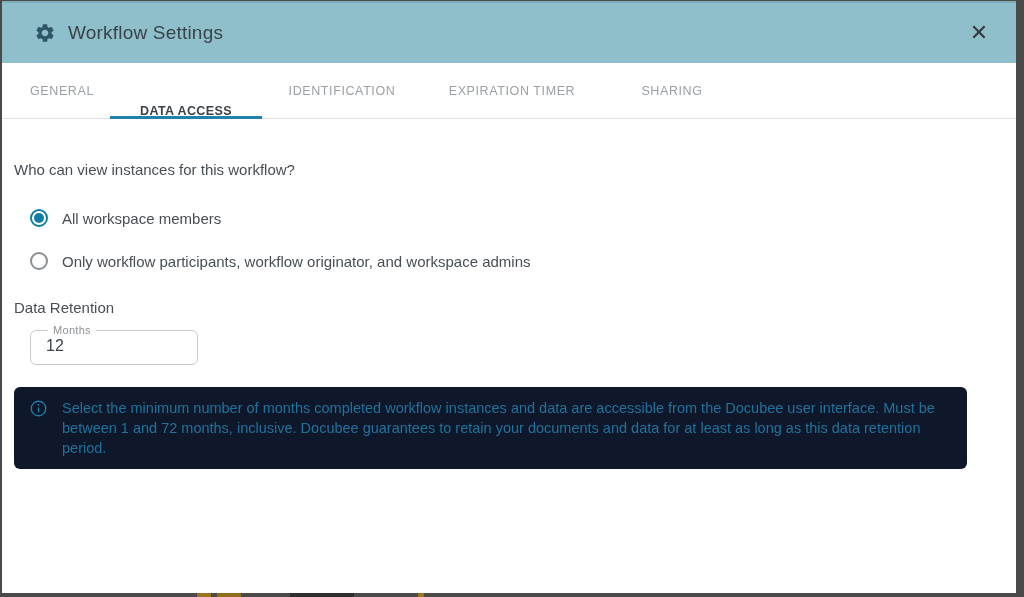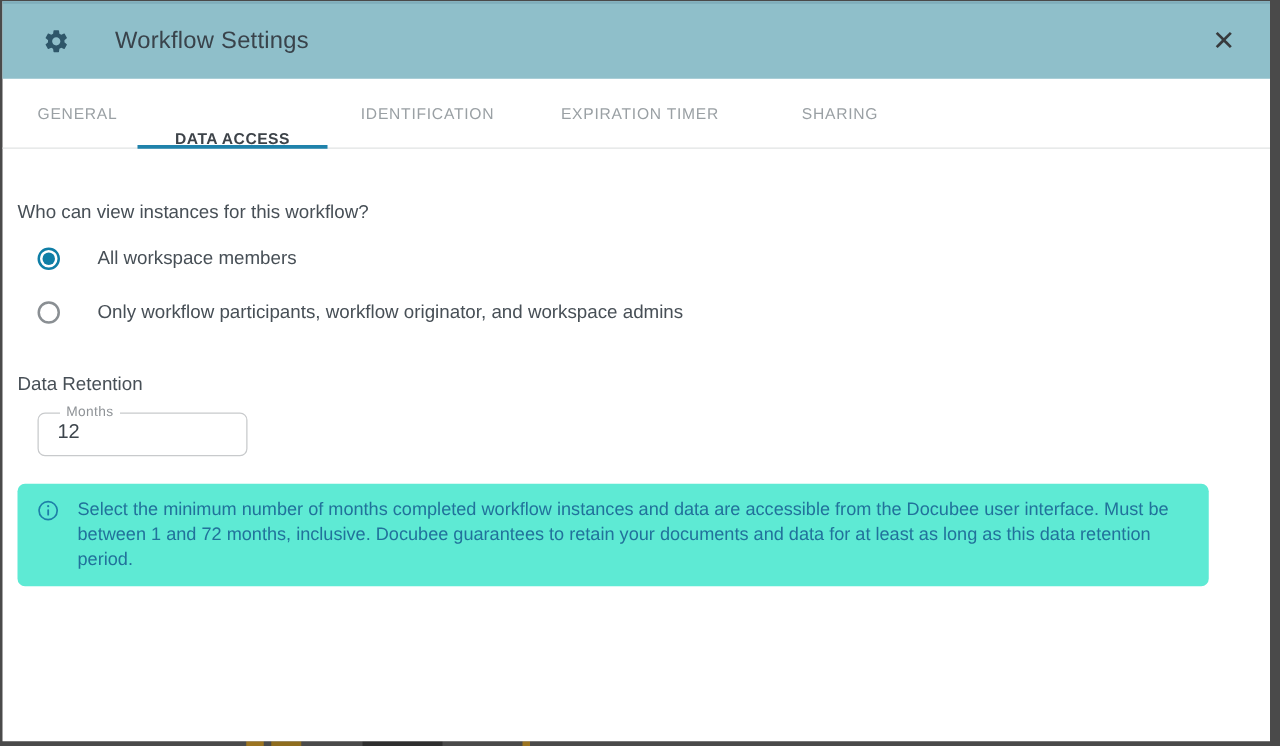--- a/index.html
+++ b/index.html
@@ -29,21 +29,20 @@
 
   
   .modal-header {
     height: 62px;
     background: #8fbfca;
     border-top: 2px solid #7fadba;
     display: flex;
     align-items: center;
     padding: 0 22px 0 32px;
     flex: 0 0 auto;
-    gap: 24px;
   }
   .gear-icon { width: 22px; height: 22px; flex: 0 0 auto; }
   .gear-icon svg { width: 22px; height: 22px; display: block; fill: #2e5669; }
   .modal-title {
     margin-left: 12px;
     font-size: 19px;
     color: #39434b;
     letter-spacing: 0.2px;
   }
   .close-button {
@@ -97,26 +96,25 @@
   .content { padding: 42px 32px 0 12px; flex: 1 1 auto; }
 
   .question {
     font-size: 15px;
     color: #474f56;
     margin-bottom: 20px;
   }
 
   .radio-row {
     display: flex;
-    align-items: flex-start;
+    align-items: center;
     height: 40px;
     margin-left: 16px;
     margin-bottom: 3px;
     cursor: pointer;
-    gap: 16px;
   }
   .radio-icon {
     width: 18px; height: 18px;
     border-radius: 50%;
     border: 2px solid #8a8f93;
     background: #fff;
     flex: 0 0 auto;
     position: relative;
   }
   .radio-row.selected .radio-icon { border-color: #0f7ea6; }
@@ -159,21 +157,21 @@
   .months-value {
     font-size: 16px;
     color: #3d454c;
     padding-left: 3px;
     margin-top: 1px;
   }
 
   .info-banner {
     margin-top: 22px;
     width: 953px;
-    background: #5eead4;
+    background: #0f172a;
     border-radius: 6px;
     padding: 11px 16px;
     display: flex;
     align-items: flex-start;
   }
   .info-icon {
     width: 17px; height: 17px;
     flex: 0 0 auto;
     margin-top: 2px;
   }

